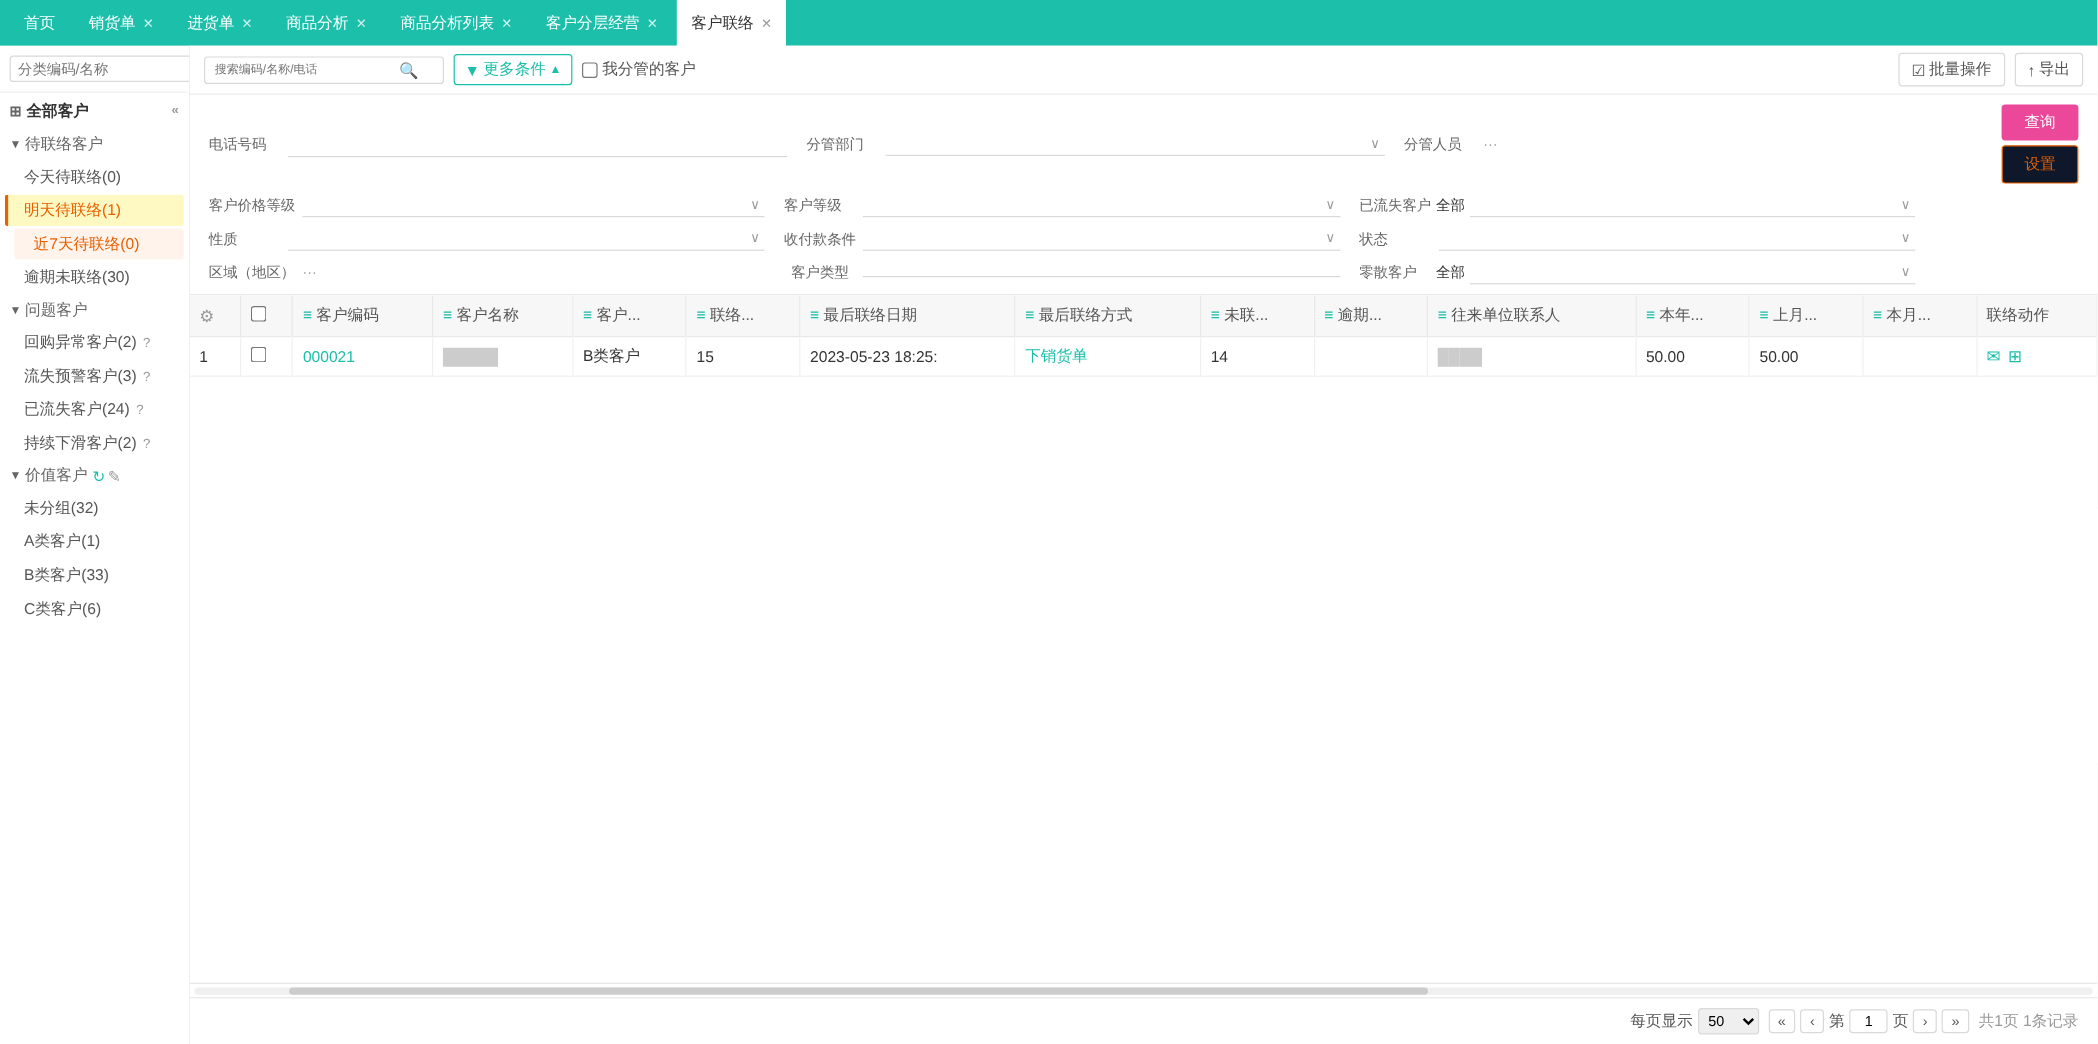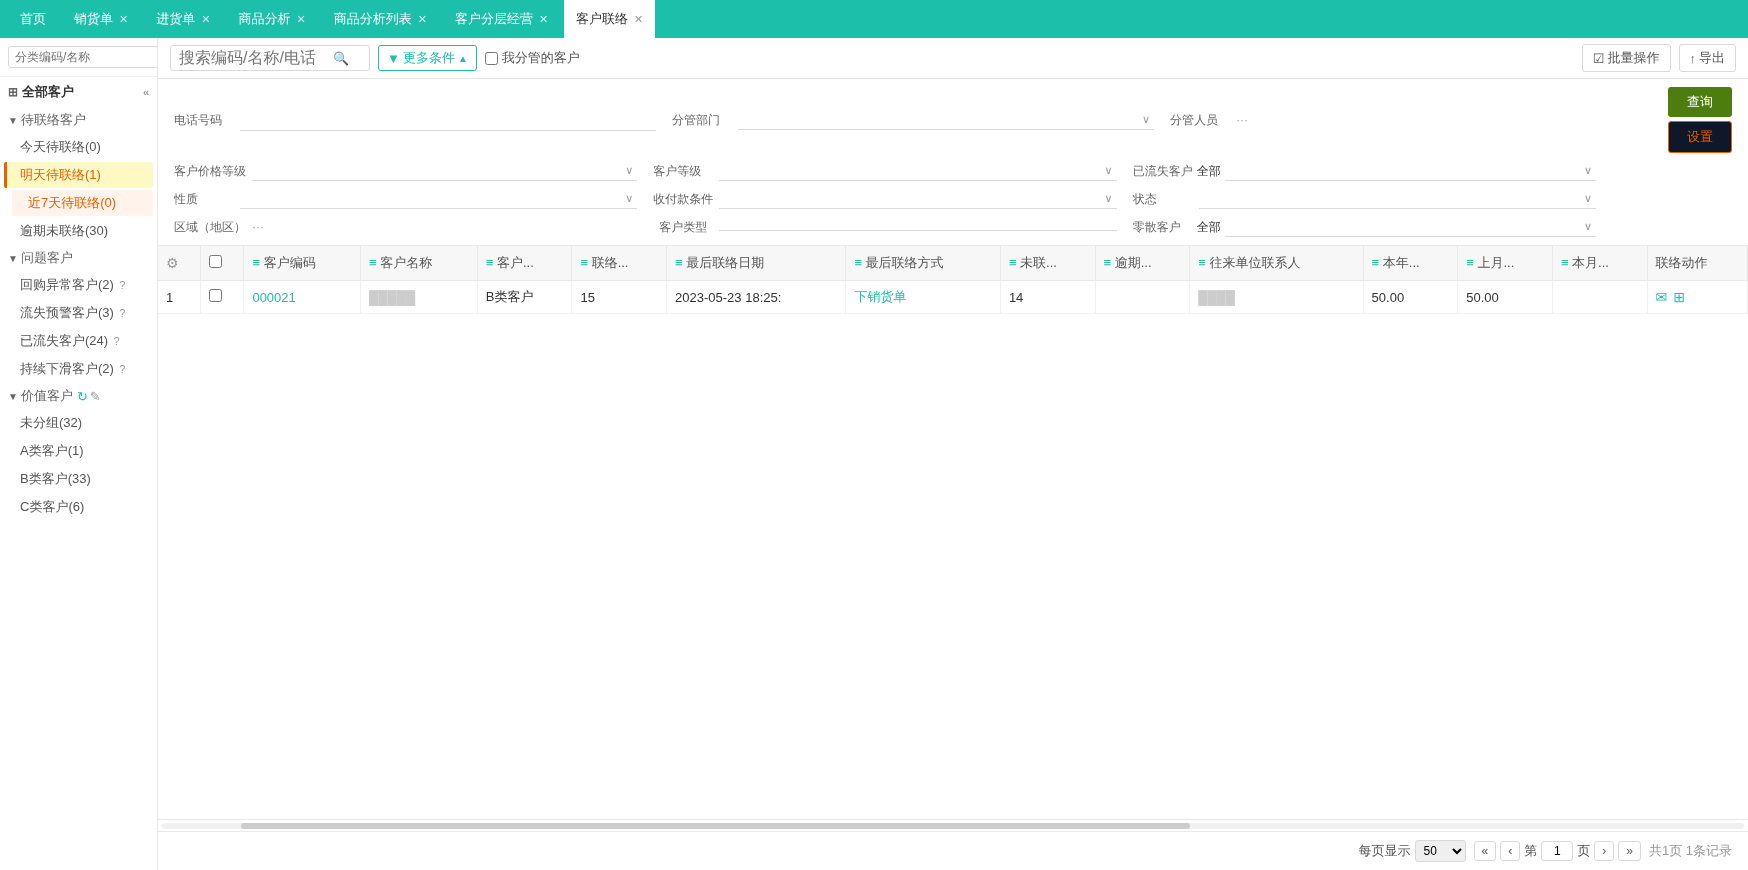--- a/index.html
+++ b/index.html
@@ -116,21 +116,21 @@
       align-items: center;
       border: 1px solid #d9d9d9;
       border-radius: 3px;
       padding: 3px 8px;
       gap: 4px;
       min-width: 200px;
     }
     .filter-search-box input {
       border: none;
       outline: none;
-      font-size: 16px;
+      font-size: 10px;
       color: #999;
       width: 150px;
     }
     .filter-search-icon { color: #999; cursor: pointer; }
     .filter-more {
       display: flex; align-items: center; gap: 3px;
       color: #1bbfaa; cursor: pointer; font-size: 12px;
       border: 1px solid #1bbfaa; border-radius: 3px; padding: 3px 8px;
     }
     .filter-my-customers {
@@ -192,21 +192,21 @@
       display: flex;
       align-items: center;
       border-bottom: 1px solid #d9d9d9;
       padding: 3px 4px;
       justify-content: flex-end;
       cursor: pointer;
     }
     .adv-filter-field .field-select .arrow { color: #999; font-size: 11px; }
     .adv-filter-field .field-dots { color: #999; font-size: 12px; cursor: pointer; }
     .btn-query {
-      background: #4d7c0f;
+      background: #ec4899;
       color: #fff;
       border: none;
       border-radius: 3px;
       padding: 6px 18px;
       cursor: pointer;
       font-size: 13px;
       white-space: nowrap;
     }
     .btn-settings {
       background: #0f172a;

